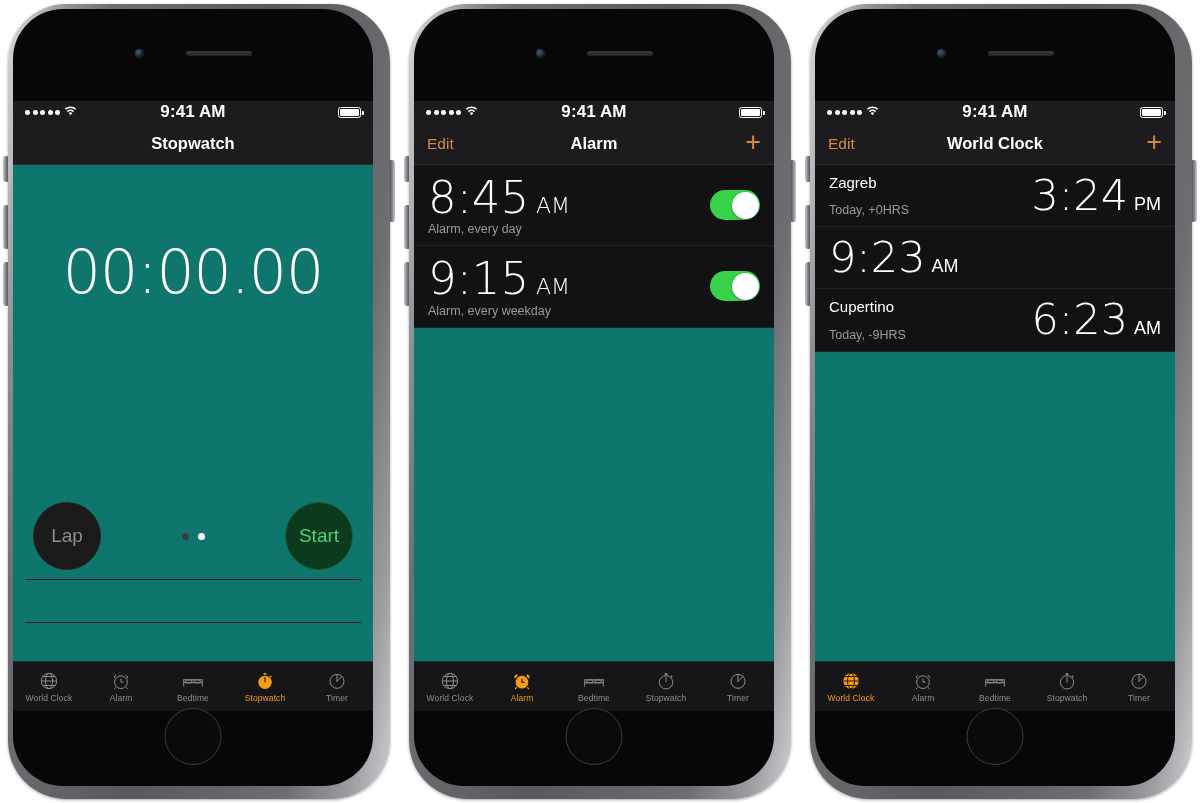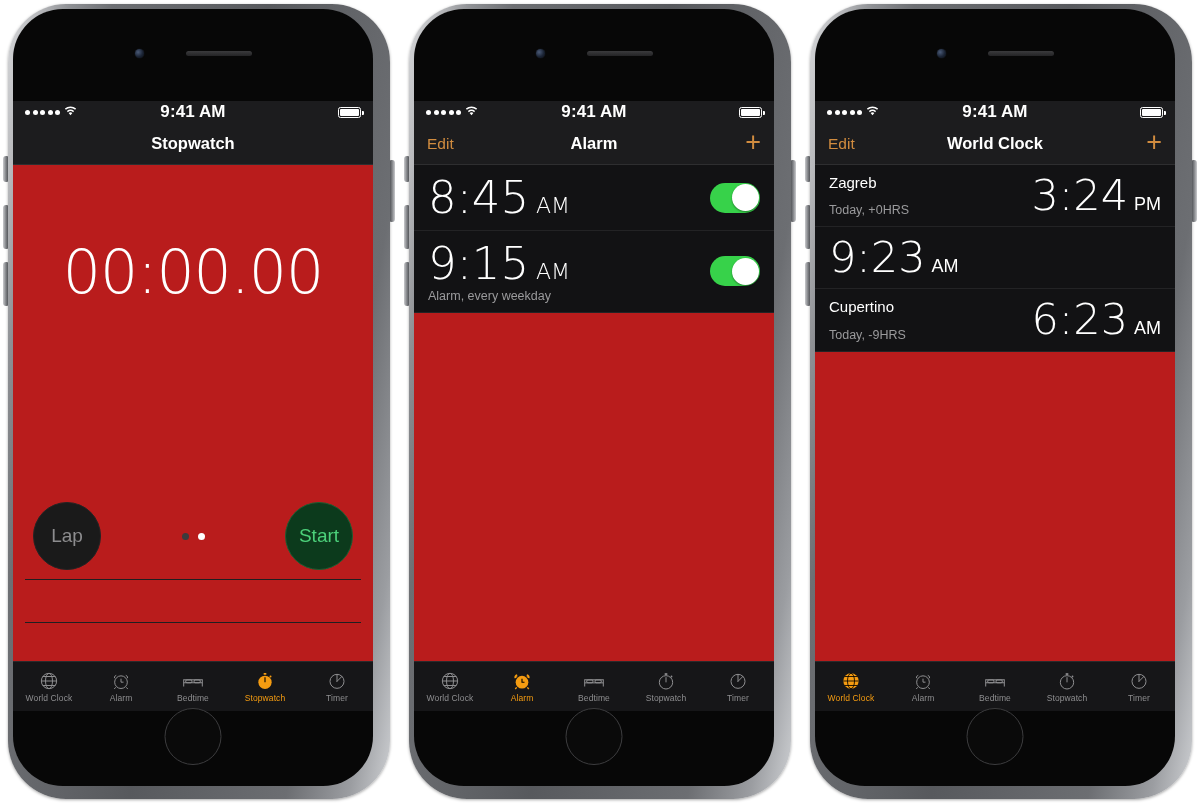--- a/index.html
+++ b/index.html
@@ -144,21 +144,21 @@
     font-size: 16.5px; font-weight: bold; color: #fff;
     pointer-events: none;
   }
   .nav-edit { font-size: 15.5px; color: #d18c3f; z-index: 2; }
   .nav-plus {
     margin-left: auto; z-index: 2;
     font-size: 27px; line-height: 1; color: #d18c3f; font-weight: 300;
     padding-bottom: 3px;
   }
 
-  .body-area { flex: 1; background: #b91c1c; position: relative; overflow: hidden; }
+  .body-area { flex: 1; background: #0f766e; position: relative; overflow: hidden; }
 
   
   .sw-time {
     text-align: center;
     font-family: "DejaVu Sans", sans-serif;
     font-weight: 200;
     font-size: 60px;
     letter-spacing: -1px;
     color: #fff;
     margin-top: 72px;
@@ -425,20 +425,21 @@
           <div class="nav-title">Alarm</div>
           <div class="nav-plus">+</div>
         </div>
         <div class="body-area">
           <div class="alarm-row">
             <div class="alarm-left">
               <div class="alarm-time">
                 <span class="alarm-hm">8:45</span>
                 <span class="alarm-ap">AM</span>
               </div>
+              <div class="alarm-sub">Alarm, every day</div>
             </div>
             <div class="toggle">
                 <i></i>
               </div>
           </div>
           <div class="alarm-row">
             <div class="alarm-left">
               <div class="alarm-time">
                 <span class="alarm-hm">9:15</span>
                 <span class="alarm-ap">AM</span>

